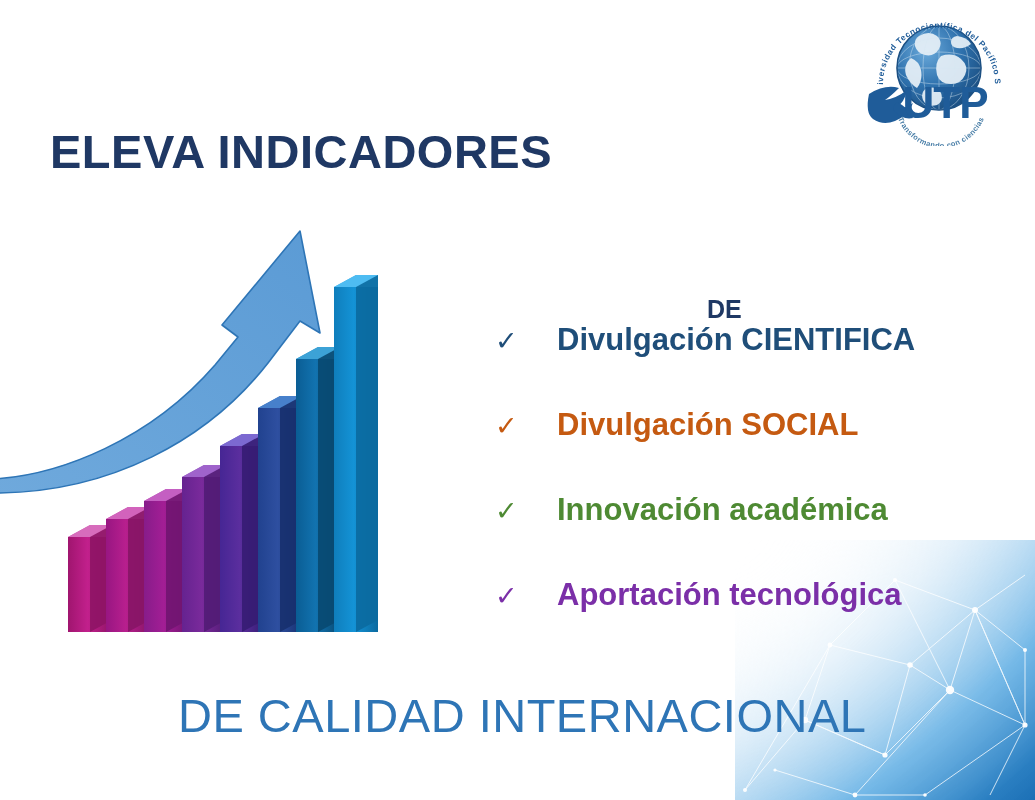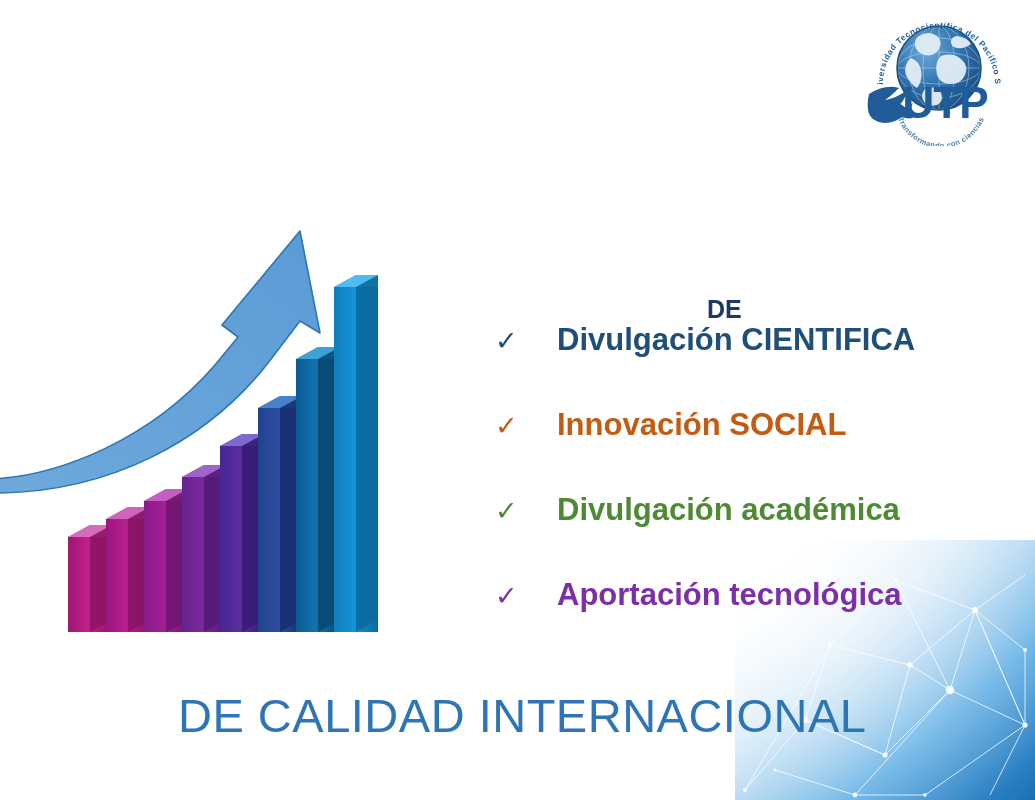--- a/index.html
+++ b/index.html
@@ -210,20 +210,21 @@
 
     <text x="84" y="112" font-size="44" font-weight="bold" fill="#1F5C99" font-family="'Liberation Sans', sans-serif" text-anchor="middle" letter-spacing="-1">UTP</text>
 
     <text font-size="7.4" font-weight="bold" fill="#4a7fa8" font-family="'Liberation Sans', sans-serif" letter-spacing="0.4">
       <textPath href="#ringBotPath" startOffset="50%" text-anchor="middle">
         <tspan>Transformando con ciencias</tspan>
       </textPath>
     </text>
   </svg>
 
+  <div class="title-main">ELEVA INDICADORES</div>
 
   <svg class="chart-graphic" viewBox="0 0 440 420">
     <defs>
       <linearGradient id="b0" x1="0" y1="0" x2="1" y2="0">
         <stop offset="0%" stop-color="#A0156F"></stop>
           <stop offset="45%" stop-color="#C2208C"></stop>
           <stop offset="100%" stop-color="#8E1465"></stop>
       </linearGradient>
       <linearGradient id="b1" x1="0" y1="0" x2="1" y2="0">
         <stop offset="0%" stop-color="#981682"></stop>
@@ -336,26 +337,26 @@
 
   <div class="bullet-list">
 
     <div class="bullet-row">
       <span class="bullet-check" style="color:#1F4E79">✓</span>
       <span class="bullet-text" style="color:#1F4E79">Divulgación CIENTIFICA</span>
     </div>
 
     <div class="bullet-row">
       <span class="bullet-check" style="color:#C55A11">✓</span>
-      <span class="bullet-text" style="color:#C55A11">Innovación SOCIAL</span>
+      <span class="bullet-text" style="color:#C55A11">Divulgación SOCIAL</span>
     </div>
 
     <div class="bullet-row">
       <span class="bullet-check" style="color:#4E8A33">✓</span>
-      <span class="bullet-text" style="color:#4E8A33">Divulgación académica</span>
+      <span class="bullet-text" style="color:#4E8A33">Innovación académica</span>
     </div>
 
     <div class="bullet-row">
       <span class="bullet-check" style="color:#7B2FA8">✓</span>
       <span class="bullet-text" style="color:#7B2FA8">Aportación tecnológica</span>
     </div>
 
   </div>
 
   <div class="title-bottom">DE  CALIDAD INTERNACIONAL</div>

